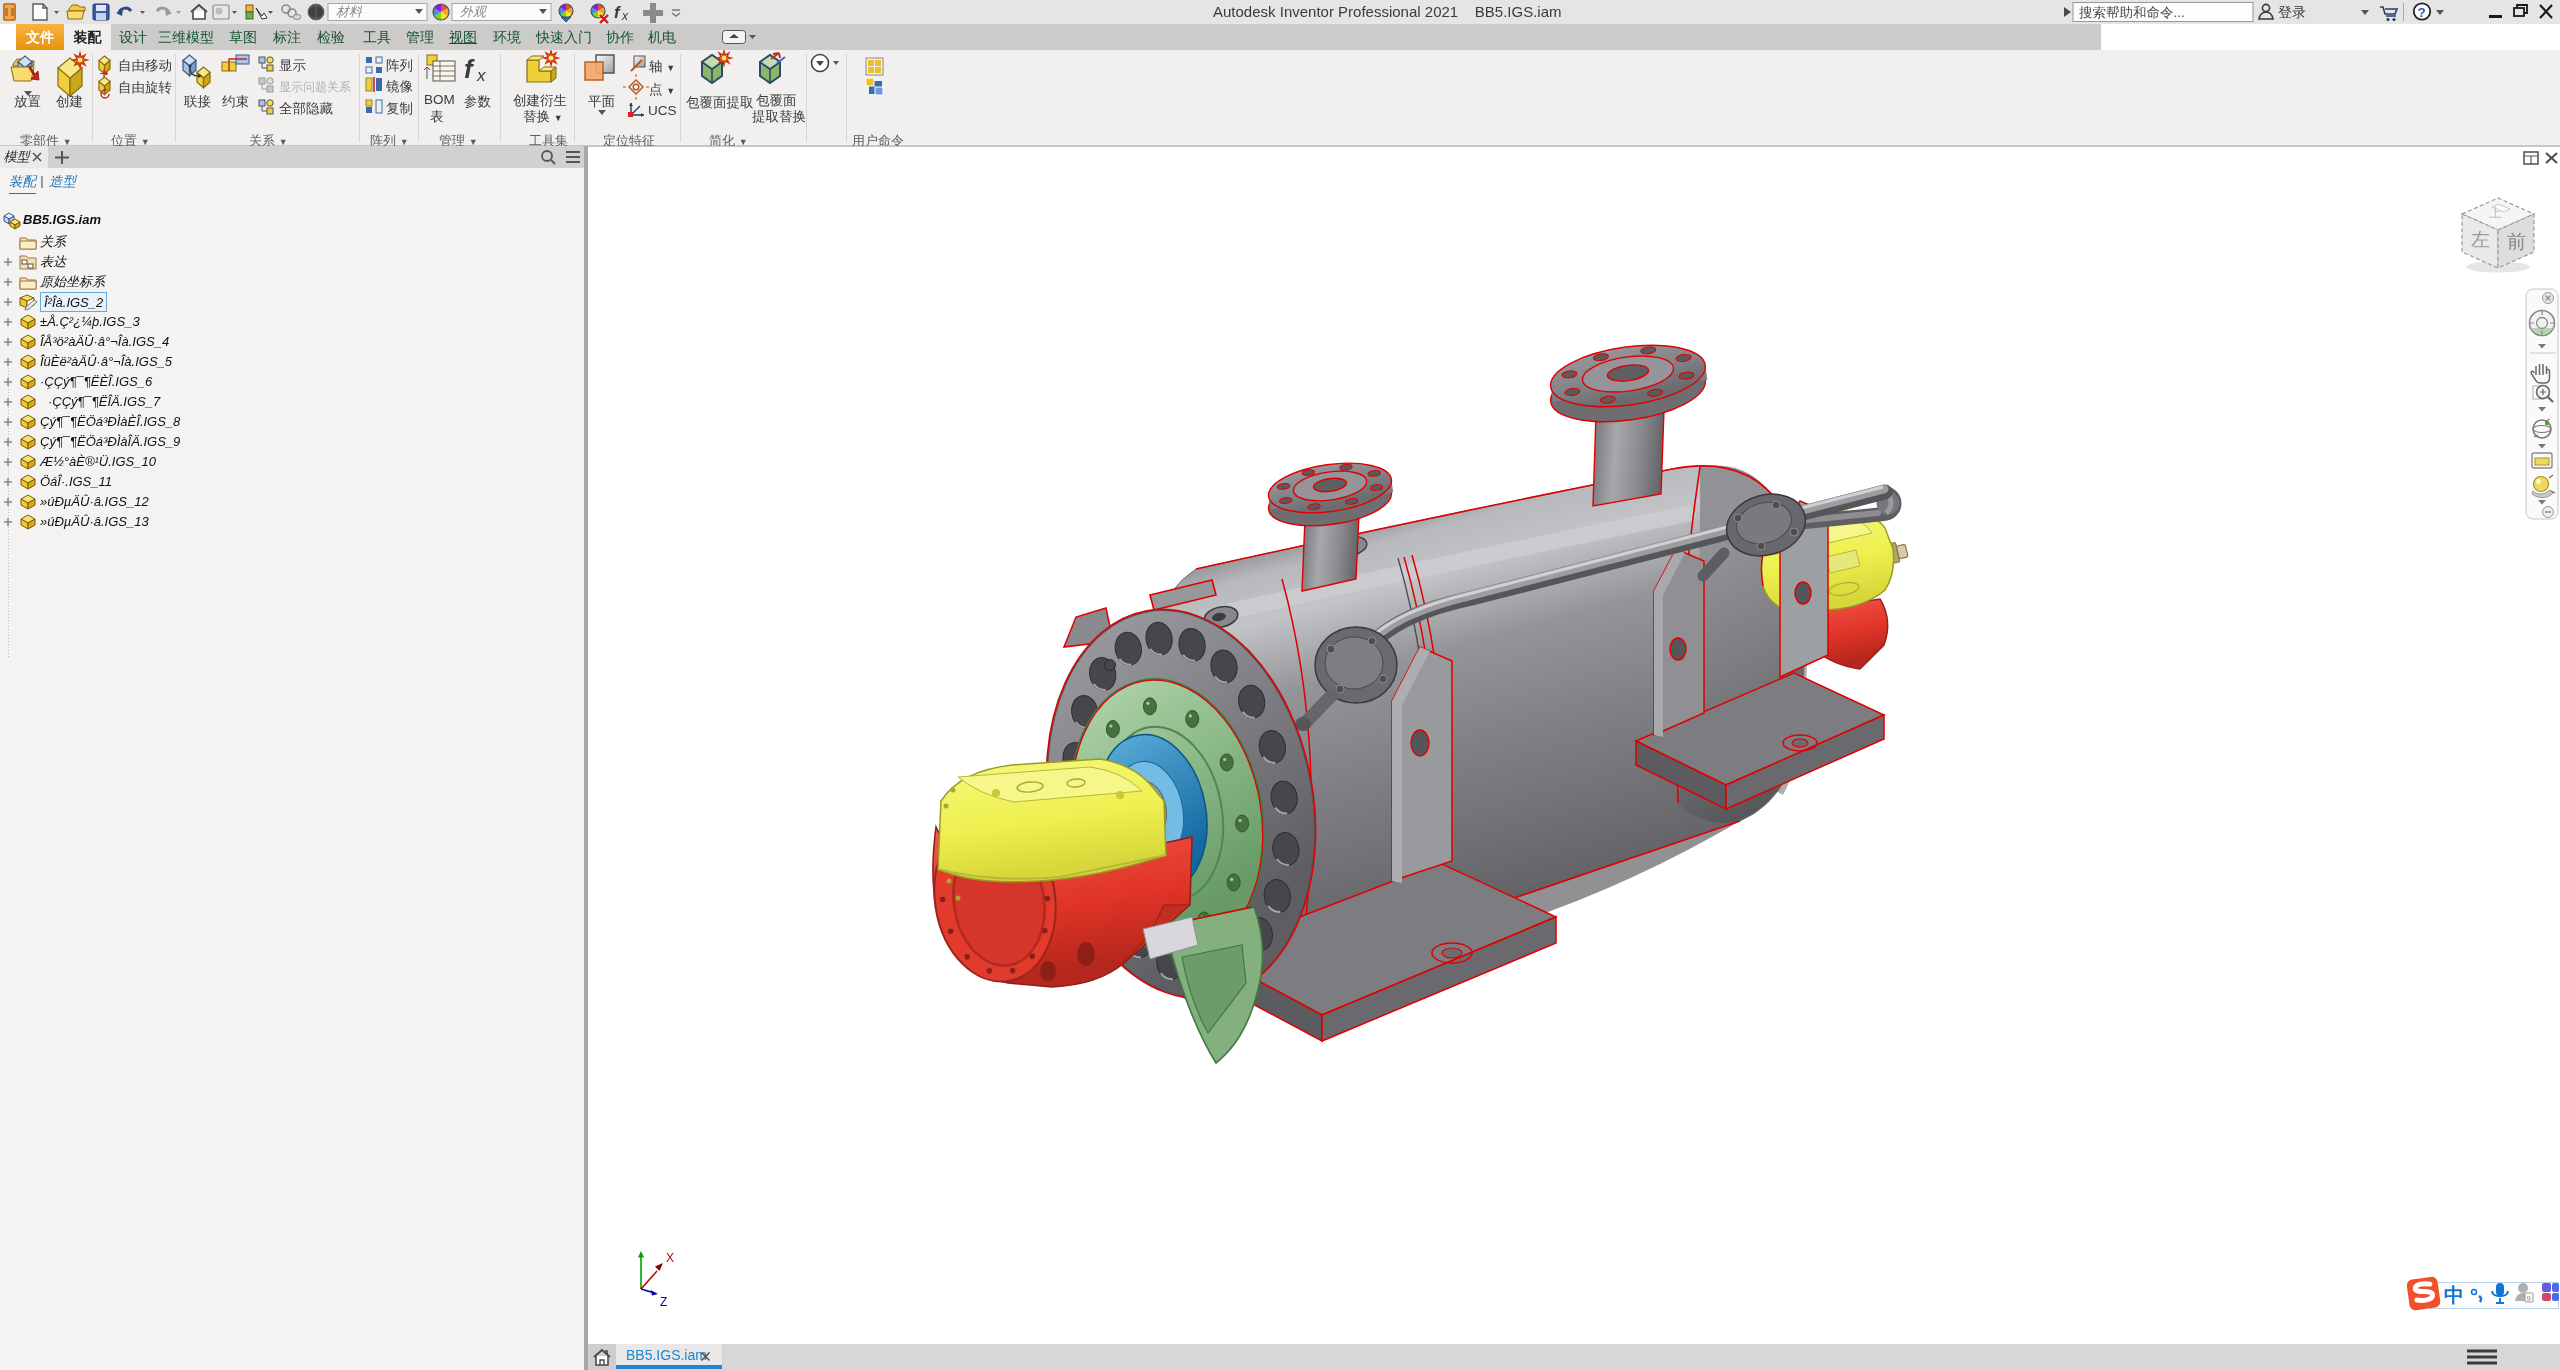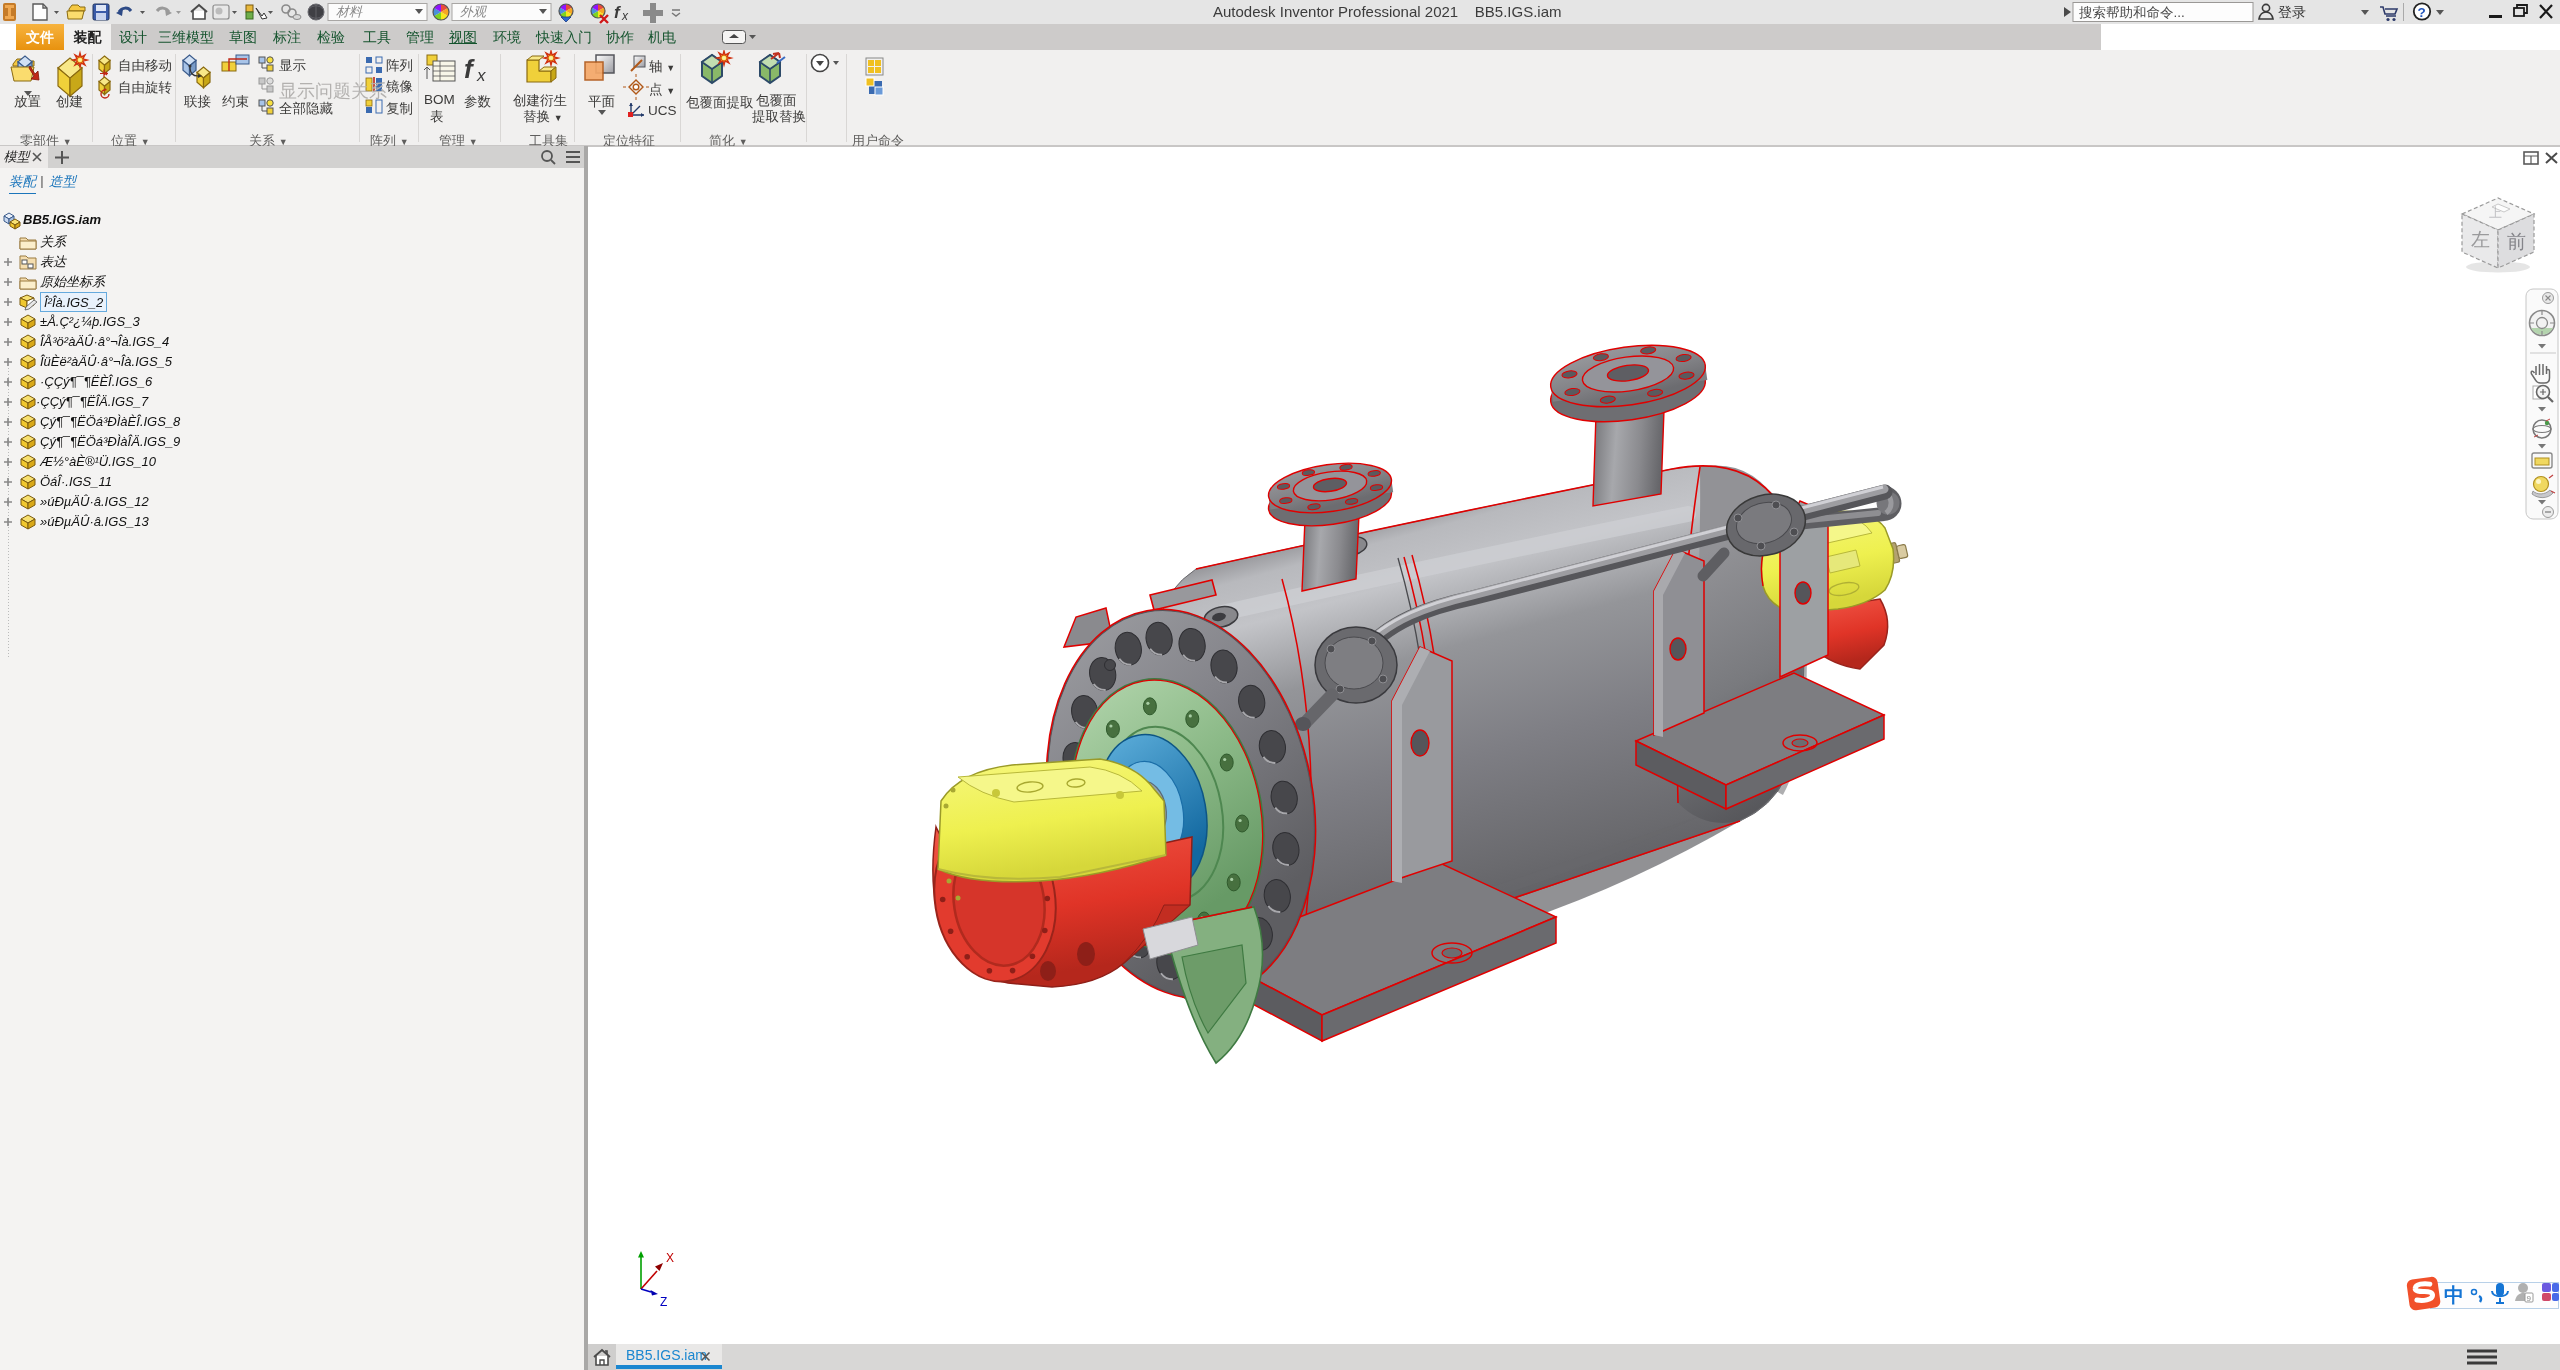--- a/index.html
+++ b/index.html
@@ -3,21 +3,21 @@
 *{margin:0;padding:0;box-sizing:border-box;font-family:"Liberation Sans",sans-serif;}
 html,body{width:2560px;height:1370px;overflow:hidden;background:#fff;}
 .abs{position:absolute;}
 #title{left:0;top:0;width:2560px;height:24px;background:#e5e5e5;}
 #tabrow{left:16px;top:24px;width:2085px;height:26px;background:#cdcbca;}
 .tab{position:absolute;top:0;height:26px;line-height:26px;font-size:14px;color:#14532d;text-align:center;}
 #ribbon{left:0;top:50px;width:2560px;height:96px;background:#f1f0ef;border-bottom:1px solid #c9c7c6;}
 .rsep{position:absolute;top:4px;width:1px;height:88px;background:#d9d7d5;}
 .plabel{position:absolute;top:82px;height:14px;font-size:13px;color:#5f5e5d;white-space:nowrap;}
 .rlbl{position:absolute;font-size:13.5px;color:#3c3b3a;white-space:nowrap;}
-.rlbl2{position:absolute;font-size:18px;color:#b3b1af;white-space:nowrap;}
+.rlbl2{position:absolute;font-size:12px;color:#b3b1af;white-space:nowrap;}
 #lpanel{left:0;top:146px;width:584px;height:1224px;background:#f4f3f2;font-style:italic;}
 #lstrip{position:absolute;left:0;top:0;width:584px;height:22px;background:#d2d1d0;}
 #divider{left:584px;top:146px;width:4px;height:1224px;background:#a9a8a7;}
 #viewport{left:588px;top:146px;width:1972px;height:1198px;background:#ffffff;}
 #bottombar{left:588px;top:1344px;width:1972px;height:26px;background:#d8d7d6;}
 .treerow{position:absolute;left:0;height:20px;font-size:13px;color:#111;white-space:nowrap;}
 .tico{position:absolute;}
 svg{display:block;}
 </style></head><body>
 <div id="title" class="abs">
@@ -377,21 +377,21 @@
     </svg>
     <div class="treerow" style="left:40px;top:226px;line-height:20px;">·ÇÇý¶¯¶ËÈÎ.IGS_6</div>
     <svg class="tico" style="left:3px;top:251px" width="10" height="10" viewBox="0 0 10 10">
       <path d="M5 1v8M1 5h8" stroke="#888" stroke-width="1.6"></path>
     </svg>
     <svg class="tico" style="left:19px;top:248px" width="18" height="16" viewBox="0 0 18 16">
       <path d="M2 5l7-4 7 4-7 4z" fill="#f8e170" stroke="#7a5a10" stroke-width="1"></path>
       <path d="M2 5l7 4v6l-7-4z" fill="#f0c830" stroke="#7a5a10" stroke-width="1"></path>
       <path d="M16 5l-7 4v6l7-4z" fill="#d8a818" stroke="#7a5a10" stroke-width="1"></path>
     </svg>
-    <div class="treerow" style="left:36px;top:246px;line-height:20px;text-align:center;">·ÇÇý¶¯¶ËÎÄ.IGS_7</div>
+    <div class="treerow" style="left:48px;top:246px;line-height:20px;text-align:center;">·ÇÇý¶¯¶ËÎÄ.IGS_7</div>
     <svg class="tico" style="left:3px;top:271px" width="10" height="10" viewBox="0 0 10 10">
       <path d="M5 1v8M1 5h8" stroke="#888" stroke-width="1.6"></path>
     </svg>
     <svg class="tico" style="left:19px;top:268px" width="18" height="16" viewBox="0 0 18 16">
       <path d="M2 5l7-4 7 4-7 4z" fill="#f8e170" stroke="#7a5a10" stroke-width="1"></path>
       <path d="M2 5l7 4v6l-7-4z" fill="#f0c830" stroke="#7a5a10" stroke-width="1"></path>
       <path d="M16 5l-7 4v6l7-4z" fill="#d8a818" stroke="#7a5a10" stroke-width="1"></path>
     </svg>
     <div class="treerow" style="left:40px;top:266px;line-height:20px;">Çý¶¯¶ËÖá³ÐÌàÈÎ.IGS_8</div>
     <svg class="tico" style="left:3px;top:291px" width="10" height="10" viewBox="0 0 10 10">

